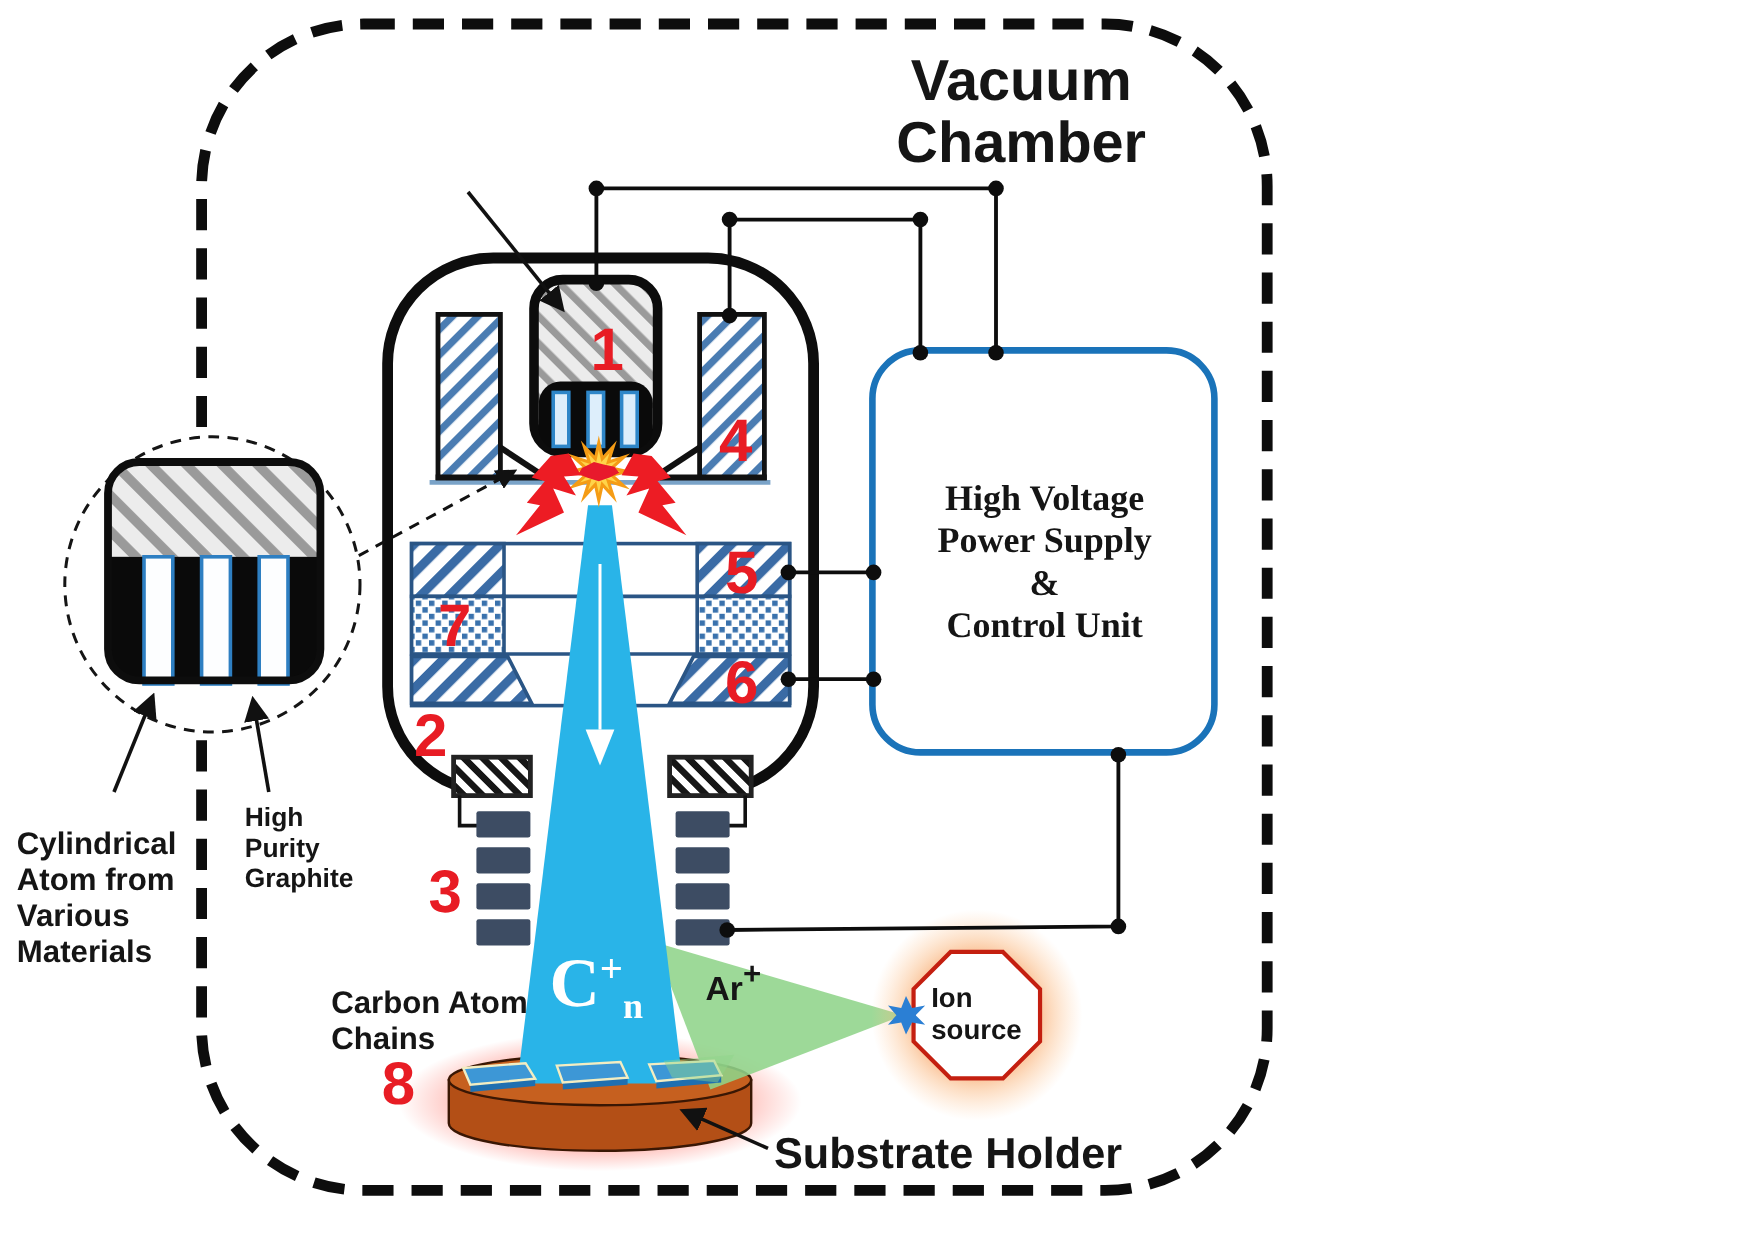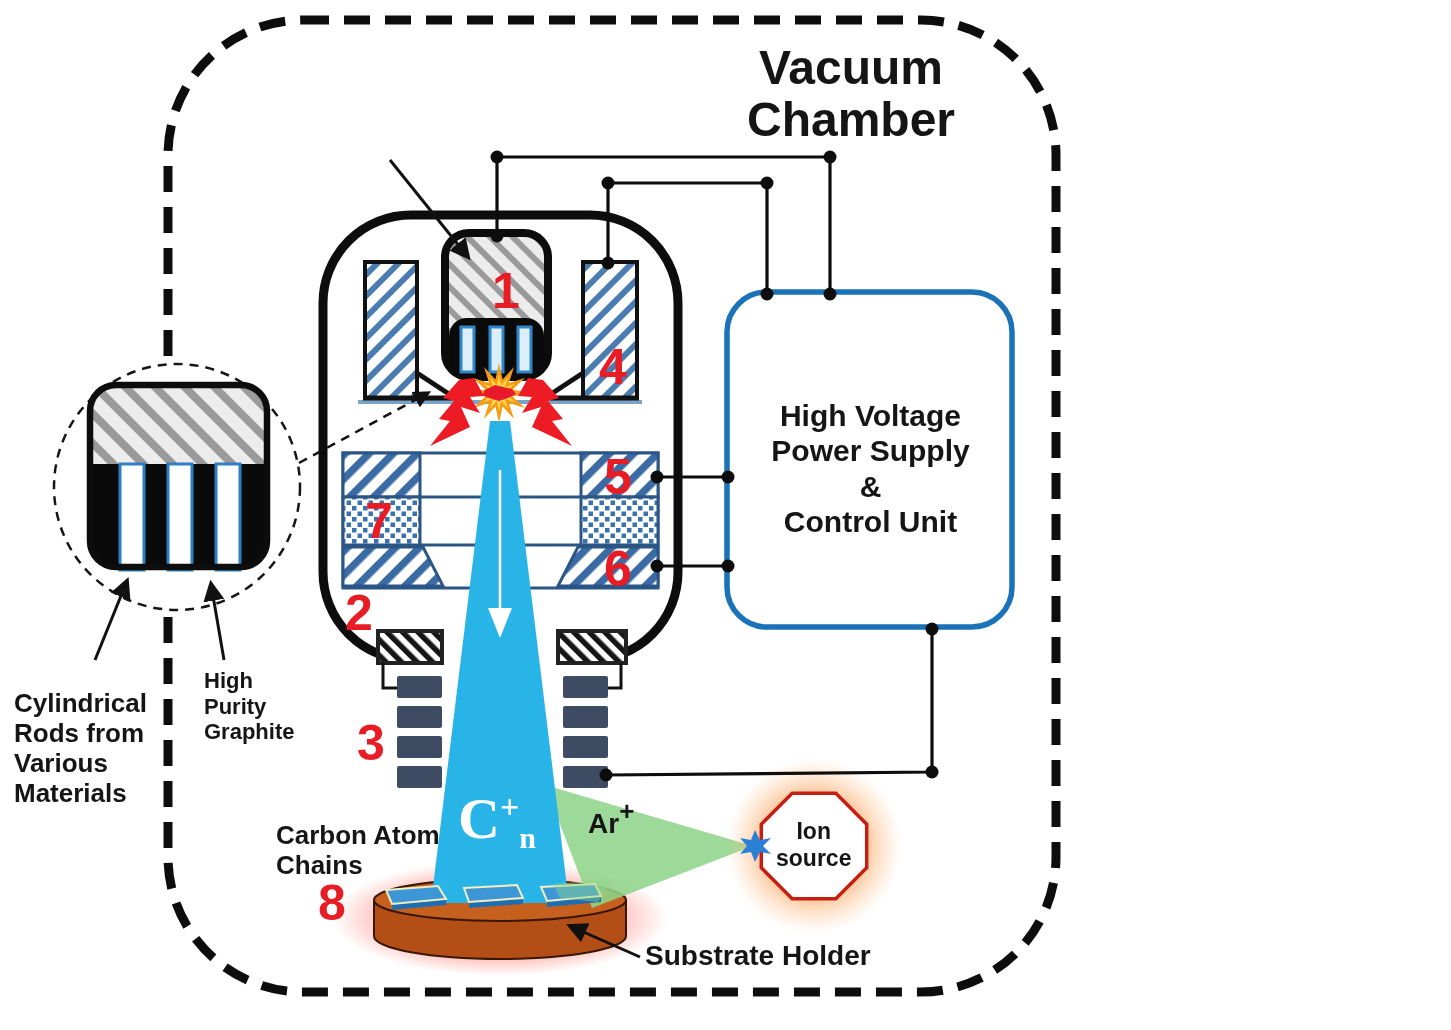--- a/index.html
+++ b/index.html
@@ -185,35 +185,35 @@
 
   <line x1="299" y1="463" x2="428" y2="393" stroke="#111" stroke-width="2.5" stroke-dasharray="9 7" marker-end="url(#mArrow)"></line>
   <line x1="390" y1="160" x2="468" y2="257" stroke="#111" stroke-width="3" marker-end="url(#mArrow)"></line>
   <line x1="95" y1="660" x2="127" y2="581" stroke="#111" stroke-width="3" marker-end="url(#mArrow)"></line>
   <line x1="224" y1="660" x2="211" y2="584" stroke="#111" stroke-width="3" marker-end="url(#mArrow)"></line>
   <line x1="640" y1="957" x2="570" y2="926" stroke="#111" stroke-width="3" marker-end="url(#mArrow)"></line>
 </svg>
 
 <div class="lbl title" style="left:851px;top:42px;">Vacuum
 Chamber</div>
-<div class="lbl psu-text" style="left:729px;top:398px;width:283px;">High Voltage
+<div class="lbl psu-text" style="left:729px;top:398px;width:283px;font-family:Liberation Serif, serif;">High Voltage
 Power Supply
 &amp;
 Control Unit</div>
 <div class="lbl" style="left:14px;top:688px;font-size:26px;">Cylindrical
-Rods from
+Atom from
 Various
 Materials</div>
 <div class="lbl" style="left:204px;top:668px;font-size:22px;">High
 Purity
 Graphite</div>
 <div class="lbl" style="left:276px;top:800px;font-size:26px;margin-top:20px;">Carbon Atom
 Chains</div>
-<div class="lbl" style="left:645px;top:940px;font-size:28px;">Substrate Holder</div>
-<div class="lbl" style="left:776px;top:818px;font-size:23px;text-align:center;">Ion
+<div class="lbl" style="left:645px;top:940px;font-size:36px;">Substrate Holder</div>
+<div class="lbl" style="left:776px;top:818px;font-size:23px;">Ion
 source</div>
 
 <div class="beam-label" style="left:458px;top:790px;font-family:Liberation Serif, serif;"><span class="c-base">C</span><span class="c-sup">+</span><span class="c-sub">n</span></div>
 <div class="beam-label" style="left:588px;top:810px;"><span class="ar-base">Ar</span><span class="ar-sup">+</span></div>
 
 <div class="num" style="left:506px;top:291px;">1</div>
 <div class="num" style="left:359px;top:613px;">2</div>
 <div class="num" style="left:371px;top:743px;">3</div>
 <div class="num" style="left:613px;top:367px;">4</div>
 <div class="num" style="left:618px;top:477px;">5</div>

